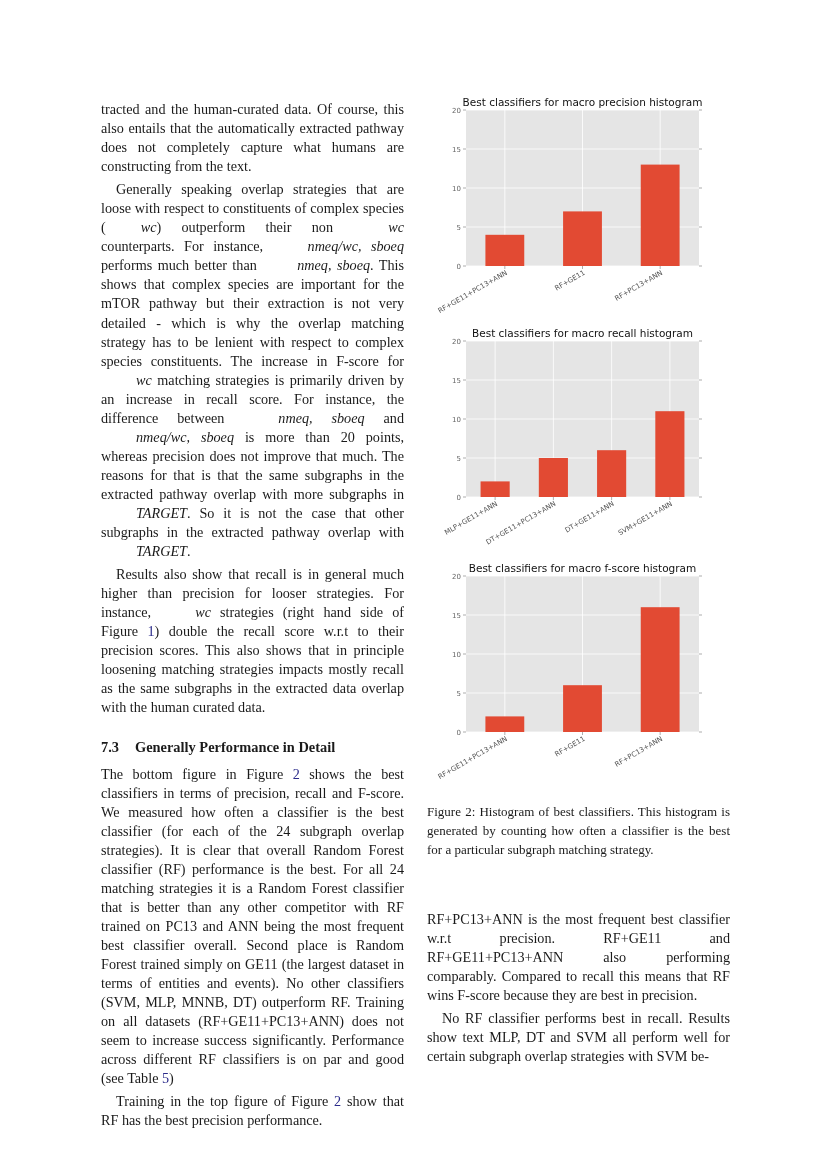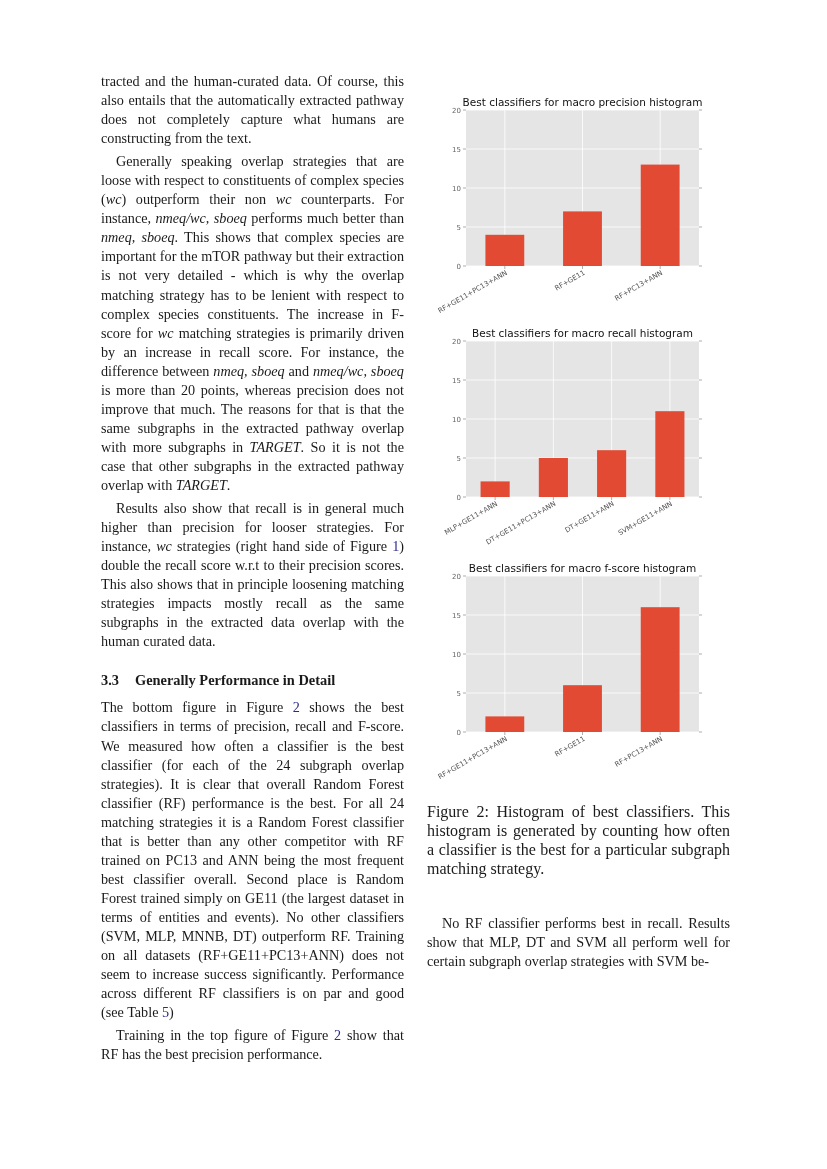--- a/index.html
+++ b/index.html
@@ -1,44 +1,44 @@
 <!DOCTYPE html>
 <html><head>
 <meta charset="utf-8">
 <style>
   html, body { margin: 0; padding: 0; background: #ffffff; }
   body { width: 827px; height: 1169px; position: relative; overflow: hidden;
          font-family: "Liberation Serif", "DejaVu Serif", serif; color: #1a1a1a; }
-  .col-left { position: absolute; left: 101px; top: 72px; width: 303px; }
+  .col-left { position: absolute; left: 101px; top: 100px; width: 303px; }
   p.para { margin: 0; font-size: 14.2px; line-height: 19.05px; text-align: justify; hyphens: manual; }
   p.indent { text-indent: 15px; }
   p.gap { margin-top: 4px; }
   .ref { color: #2a2a8a; }
   h3.section { margin: 20px 0 8px 0; font-size: 14.4px; font-weight: bold; line-height: 19px; }
   h3.section .num { display: inline-block; width: 34px; }
   .fig { position: absolute; left: 427px; width: 303px; }
   .fig svg { display: block; overflow: visible; }
   .chart-title { font-family: "DejaVu Sans", sans-serif; font-size: 10.5px; fill: #111; }
   .tick-label { font-family: "DejaVu Sans", sans-serif; font-size: 7px; fill: #666; }
   .xtick-label { font-family: "DejaVu Sans", sans-serif; font-size: 7px; fill: #555; }
-  .caption { position: absolute; left: 427px; top: 802px; width: 303px; font-size: 16px; line-height: 19.05px; text-align: justify; margin: 0; }
+  .caption { position: absolute; left: 427px; top: 802px; width: 303px; font-size: 13px; line-height: 19.05px; text-align: justify; margin: 0; }
   .right-text { position: absolute; left: 427px; top: 910px; width: 303px; }
-  em { font-style: italic; }
+  em { font-style: italic; margin-left: 35px; }
 </style>
 </head>
 <body>
 
 <div class="col-left">
   <div id="left-paras">
       <p class="para"><span>tracted and the human-curated data.  Of course, this also entails that the automatically extracted pathway does not completely capture what humans are constructing from the text.</span></p>
       <p class="para indent gap"><span>Generally speaking overlap strategies that are loose with respect to constituents of complex species (</span><em>wc</em><span>) outperform their non </span><em>wc</em><span> counterparts. For instance, </span><em>nmeq/wc, sboeq</em><span> performs much better than </span><em>nmeq, sboeq</em><span>.  This shows that complex species are important for the mTOR pathway but their extraction is not very detailed - which is why the overlap matching strategy has to be lenient with respect to complex species constituents. The increase in F-score for </span><em>wc</em><span> matching strategies is primarily driven by an increase in recall score. For instance, the difference between </span><em>nmeq, sboeq</em><span> and </span><em>nmeq/wc, sboeq</em><span> is more than 20 points, whereas precision does not improve that much.  The reasons for that is that the same subgraphs in the extracted pathway overlap with more subgraphs in </span><em>TARGET</em><span>. So it is not the case that other subgraphs in the extracted pathway overlap with </span><em>TARGET</em><span>.</span></p>
       <p class="para indent gap"><span>Results also show that recall is in general much higher than precision for looser strategies.  For instance, </span><em>wc</em><span> strategies (right hand side of Figure </span><span class="ref">1</span><span>) double the recall score w.r.t to their precision scores.  This also shows that in principle loosening matching strategies impacts mostly recall as the same subgraphs in the extracted data overlap with the human curated data.</span></p>
     </div>
   <h3 class="section">
-    <span class="num">3.3</span><span>Generally Performance in Detail</span>
+    <span class="num">7.3</span><span>Generally Performance in Detail</span>
   </h3>
   <div id="section-paras">
       <p class="para"><span>The bottom figure in Figure </span><span class="ref">2</span><span> shows the best classifiers in terms of precision, recall and F-score. We measured how often a classifier is the best classifier (for each of the 24 subgraph overlap strategies). It is clear that overall Random Forest classifier (RF) performance is the best. For all 24 matching strategies it is a Random Forest classifier that is better than any other competitor with RF trained on PC13 and ANN being the most frequent best classifier overall.  Second place is Random Forest trained simply on GE11 (the largest dataset in terms of entities and events).  No other classifiers (SVM, MLP, MNNB, DT) outperform RF. Training on all datasets (RF+GE11+PC13+ANN) does not seem to increase success significantly. Performance across different RF classifiers is on par and good (see Table </span><span class="ref">5</span><span>)</span></p>
       <p class="para indent gap"><span>Training in the top figure of Figure </span><span class="ref">2</span><span> show that RF has the best precision performance.</span></p>
     </div>
 </div>
 
 <div class="fig" style="top:90px;">
   <svg id="chart0" width="303" height="235">
       <rect x="39" y="20" width="233" height="156" fill="#E5E5E5"></rect>
@@ -154,14 +154,15 @@
       <rect x="213.75000000000003" y="51.19999999999999" width="38.833333333333336" height="124.80000000000001" fill="#E24A33"></rect>
       <line x1="233.16666666666669" x2="233.16666666666669" y1="176" y2="179" stroke="#777" stroke-width="0.6"></line>
       <text x="236.16666666666669" y="184" text-anchor="end" class="xtick-label" transform="rotate(-30 236.16666666666669 184)">RF+PC13+ANN</text>
       <text x="155.5" y="16" text-anchor="middle" class="chart-title">Best classifiers for macro f-score histogram</text>
     </svg>
 </div>
 
 <p class="caption">Figure 2: Histogram of best classifiers. This histogram is generated by counting how often a classifier is the best for a particular subgraph matching strategy.</p>
 
 <div class="right-text">
-  <p class="para indent gap">No RF classifier performs best in recall. Results show that MLP, DT and SVM all perform well for certain subgraph overlap strategies with SVM be-</p>
+  <p class="para">RF+PC13+ANN is the most frequent best classifier w.r.t precision.  RF+GE11 and RF+GE11+PC13+ANN also performing comparably. Compared to recall this means that RF wins F-score because they are best in precision.</p>
+  <p class="para indent gap">No RF classifier performs best in recall. Results show text MLP, DT and SVM all perform well for certain subgraph overlap strategies with SVM be-</p>
 </div>
 
 </body></html>

